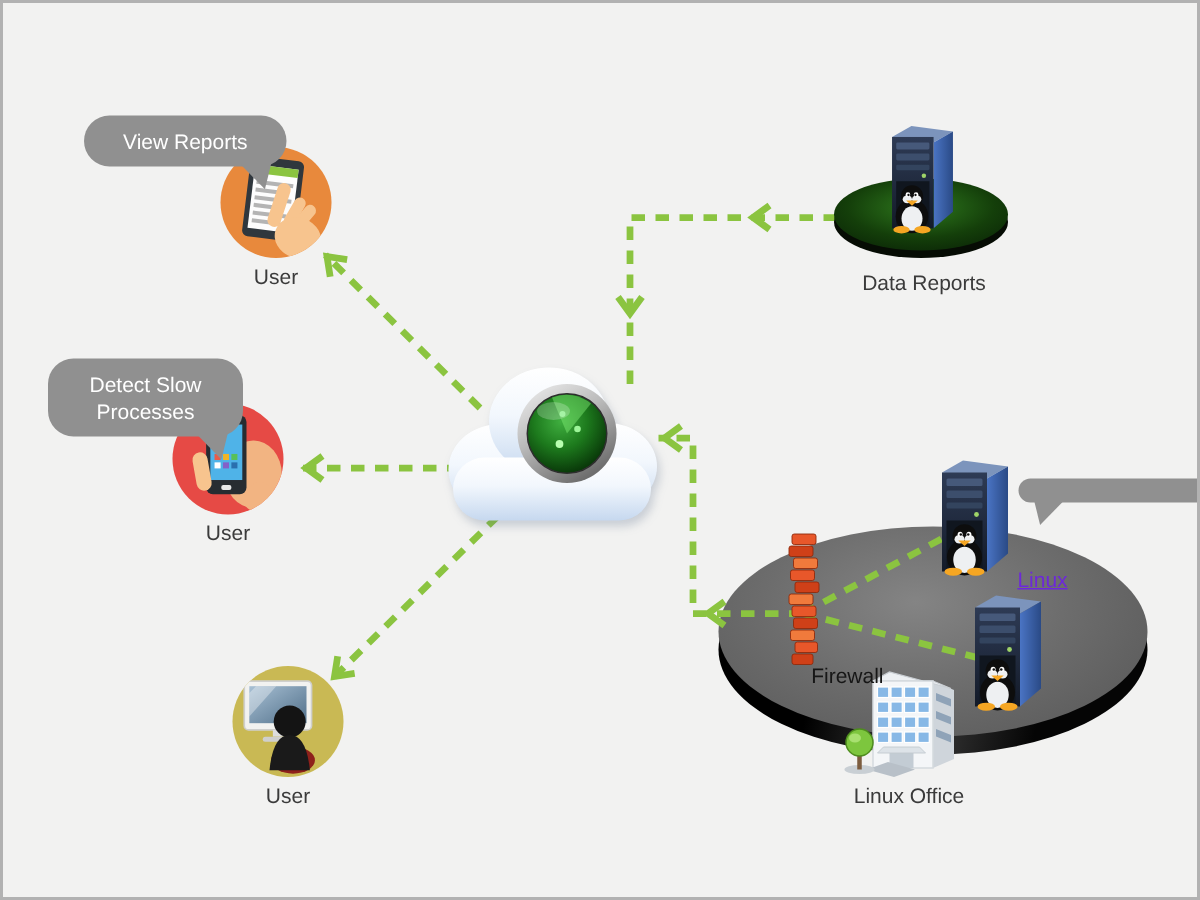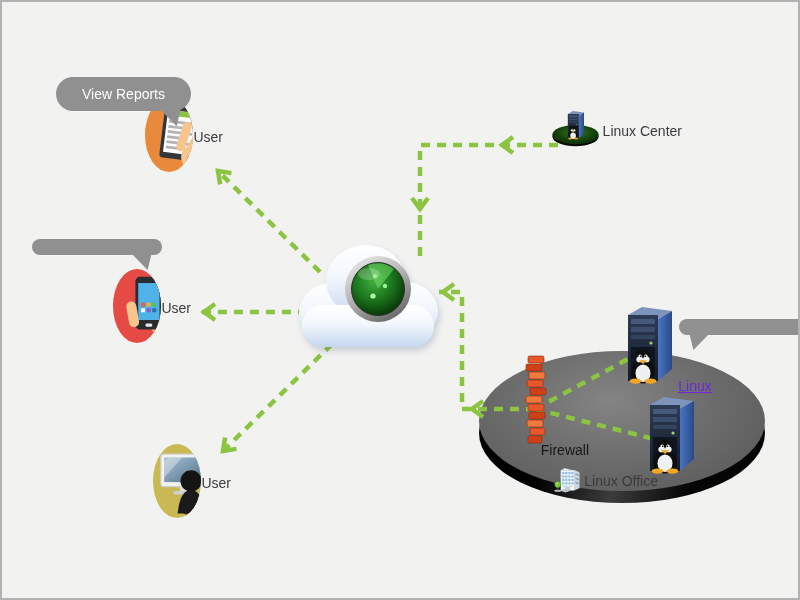--- a/index.html
+++ b/index.html
@@ -7,21 +7,21 @@
     position:relative;width:800px;height:600px;box-sizing:border-box;
     background:#f2f2f1;border:2px solid #b2b2b2;overflow:hidden;
     font-family:"Liberation Sans",sans-serif;
   }
   
   .plat-rim{position:absolute;left:477px;top:361px;width:286px;height:140px;border-radius:50%;
     background:linear-gradient(100deg,#000 25%,#3c3c3c 50%,#050505 75%);z-index:1;}
   .plat-top{position:absolute;left:477px;top:349px;width:286px;height:140px;border-radius:50%;
     background:radial-gradient(ellipse at 46% 36%,#848484 0%,#6d6d6d 45%,#555 100%);z-index:1;}
   .connectors{position:absolute;left:0;top:0;z-index:2;pointer-events:none;}
-  .node{position:absolute;z-index:4;display:flex;align-items:center;}
+  .node{position:absolute;z-index:4;display:flex;flex-direction:column;align-items:center;}
   .icon-abs{position:absolute;z-index:4;}
   .cloud-svg{position:absolute;left:290px;top:227px;z-index:4;filter:drop-shadow(2px 4px 3px rgba(80,100,130,0.25));}
   
   .ucircle{width:74px;height:74px;border-radius:50%;overflow:hidden;position:relative;}
   .ucircle.orange{background:#e8893c;}
   .ucircle.red{background:#e64a45;}
   .ucircle.olive{background:#c9b954;}
   .nlabel{font-size:14px;color:#3b3b3b;text-align:center;margin-top:4px;white-space:nowrap;}
   .plabel{position:absolute;z-index:5;font-size:14px;text-align:center;white-space:nowrap;}
   .plabel.dark{color:#161616;text-align:right;}
@@ -205,21 +205,21 @@
     <div class="nlabel">User</div>
   </div>
 
   <div class="node" style="left:548px;top:80px;width:132px">
     <svg width="132" height="94" viewBox="0 0 132 94">
       <ellipse cx="64" cy="66" rx="58" ry="24" fill="#060c04"></ellipse>
       <ellipse cx="64" cy="61" rx="58" ry="24" fill="url(#gGreenPlat)"></ellipse>
       <use href="#sym-server" x="41" y="0" width="48" height="74"></use>
       <use href="#sym-tux" x="44" y="41" width="28" height="33"></use>
     </svg>
-    <div class="nlabel">Linux Center</div>
+    <div class="nlabel">Data Reports</div>
   </div>
 
   <svg class="icon-abs" style="left:520px;top:353px" width="28" height="92" viewBox="0 0 28 92">
     <g stroke="#8f2a0c" stroke-width="0.6">
       <rect x="6" y="1" width="16" height="7" rx="1.5" fill="#e8572a"></rect>
       <rect x="4" y="9" width="16" height="7" rx="1.5" fill="#cf4018"></rect>
       <rect x="7" y="17" width="16" height="7" rx="1.5" fill="#f07a3c"></rect>
       <rect x="5" y="25" width="16" height="7" rx="1.5" fill="#e8572a"></rect>
       <rect x="8" y="33" width="16" height="7" rx="1.5" fill="#cf4018"></rect>
       <rect x="4" y="41" width="16" height="7" rx="1.5" fill="#f07a3c"></rect>
@@ -279,20 +279,21 @@
     </svg>
     <div class="nlabel">Linux Office</div>
   </div>
 
   <div class="bubble" style="left:54px;top:75px">
     <span>View Reports</span>
     <div class="tail tail-br"></div>
   </div>
 
   <div class="bubble" style="left:30px;top:237px;width:78px">
+    <span>Detect Slow Processes</span>
     <div class="tail tail-br"></div>
   </div>
 
 
   <div class="bubble" style="left:677px;top:317px;width:84px">
     <div class="tail tail-bl"></div>
   </div>
 
 </div>
 

